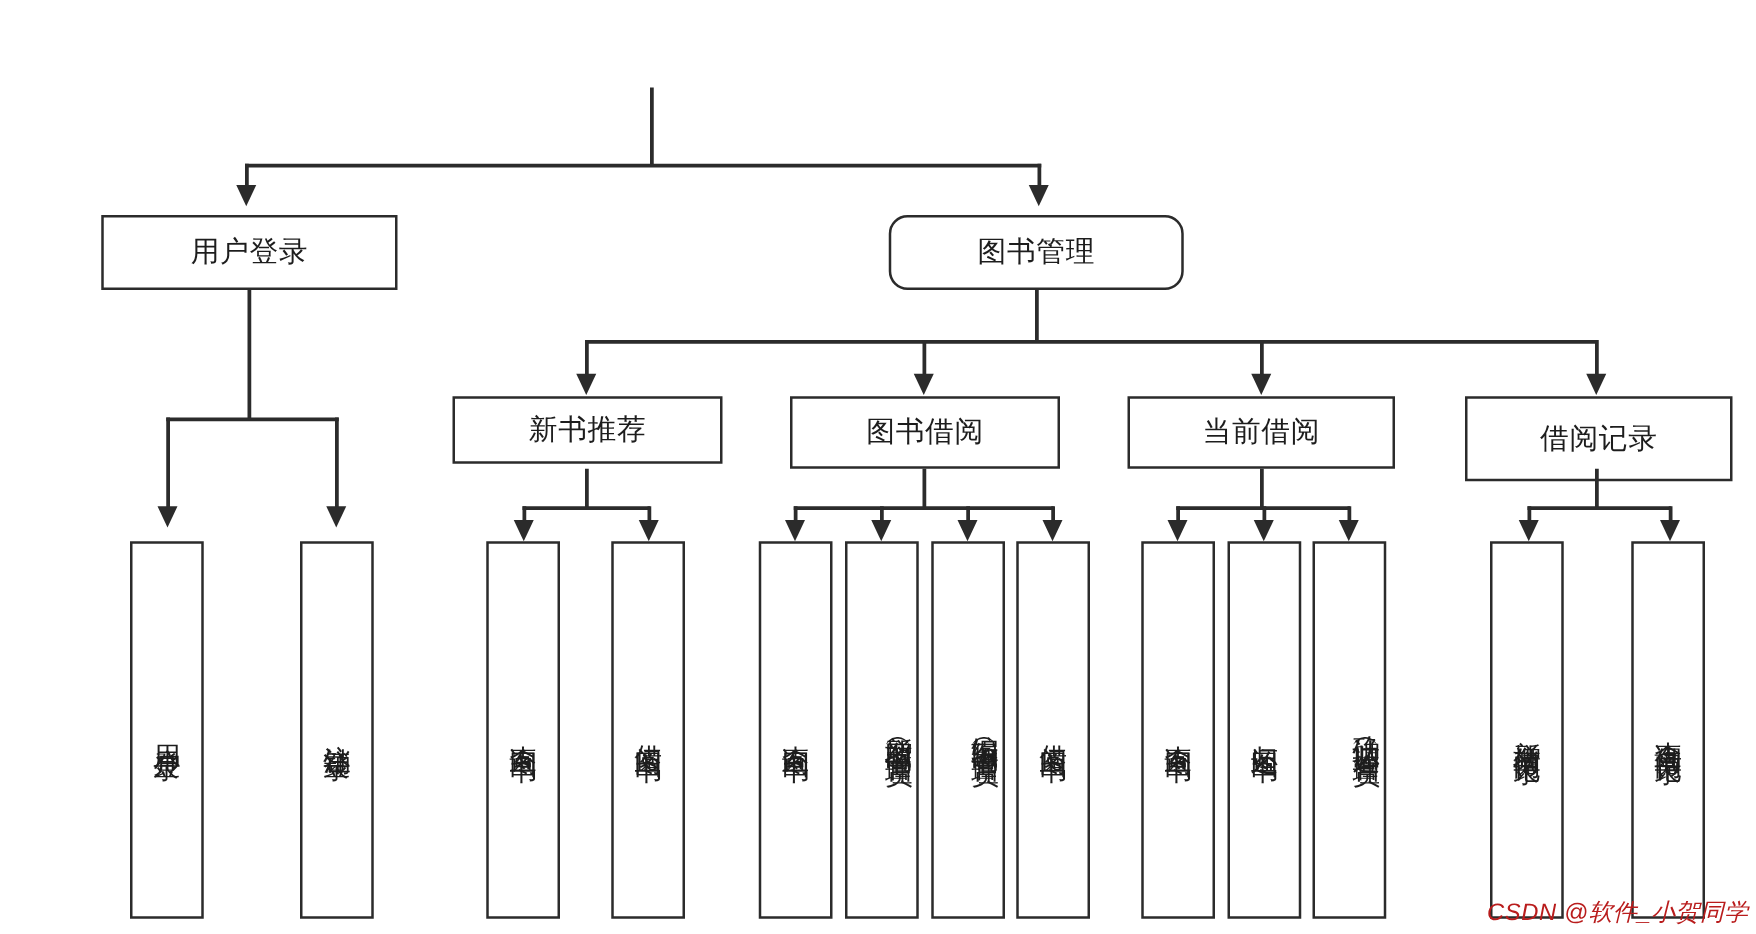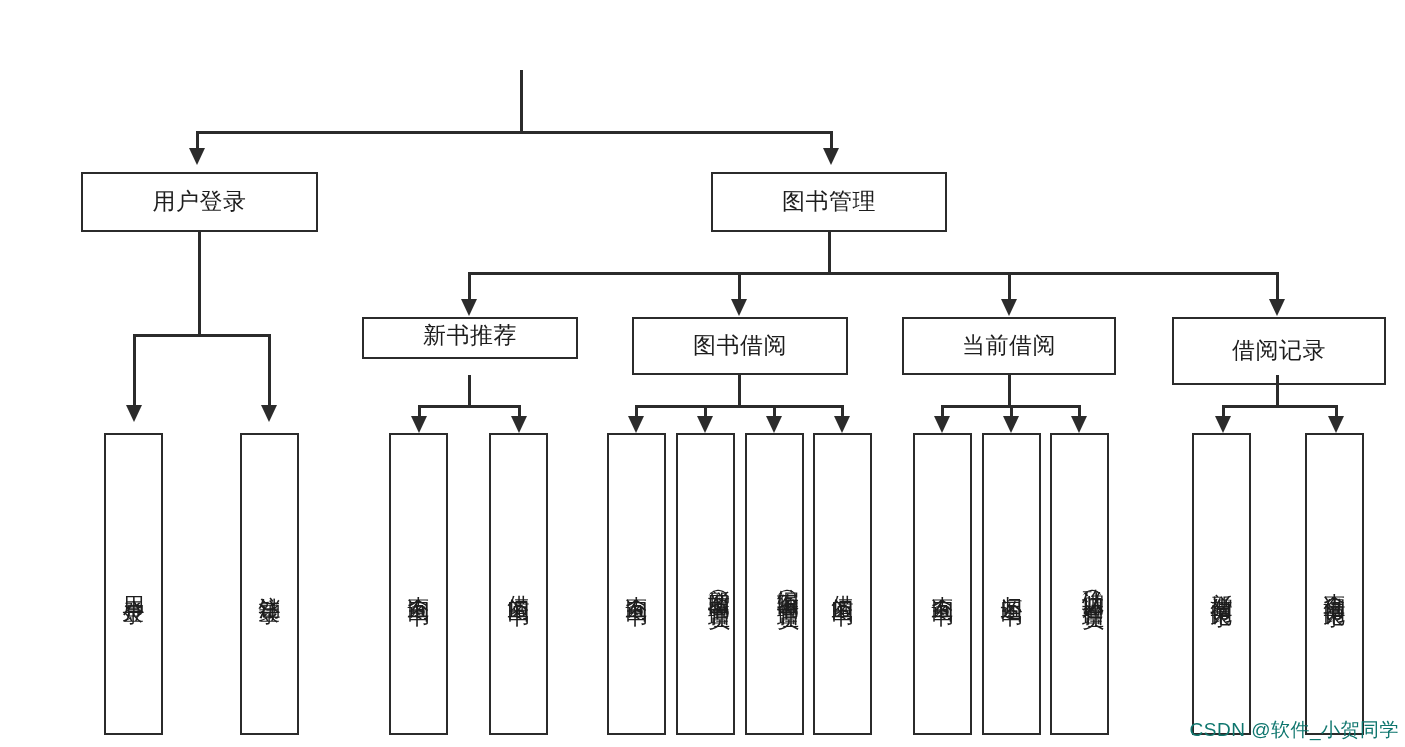--- a/index.html
+++ b/index.html
@@ -61,42 +61,43 @@
     border-left:8px solid transparent;
     border-right:8px solid transparent;
     border-top:17px solid #2b2b2b;
   }
   
   #watermark{
     position:absolute;
     right:6px;
     bottom:4px;
     font-size:19px;
-    color:#0f766e;
+    color:#b91c1c;
     white-space:nowrap;
     pointer-events:none;
     letter-spacing:0.5px;
+    font-style:italic;
   }
 </style>
 </head>
 <body>
 
 <div id="canvas">
 
 
   <div class="vline" style="left:520px;top:70px;height:62px;"></div>
   <div class="hline" style="left:196px;top:131px;width:637px;"></div>
   <div class="vline" style="left:196px;top:131px;height:18px;"></div>
   <div class="arrow" style="left:189px;top:148px;"></div>
   <div class="vline" style="left:830px;top:131px;height:18px;"></div>
   <div class="arrow" style="left:823px;top:148px;"></div>
 
   <div class="node h" style="left:81px;top:172px;width:237px;height:60px;">用户登录</div>
 
-  <div class="node h" style="left:711px;top:172px;width:236px;height:60px;">图书管理</div>
+  <div class="node h" style="left:711px;top:172px;width:236px;height:60px;border-radius:15px;">图书管理</div>
 
   <div class="vline" style="left:198px;top:232px;height:104px;"></div>
   <div class="hline" style="left:133px;top:334px;width:138px;"></div>
   <div class="vline" style="left:133px;top:334px;height:72px;"></div>
   <div class="arrow" style="left:126px;top:405px;"></div>
   <div class="vline" style="left:268px;top:334px;height:72px;"></div>
   <div class="arrow" style="left:261px;top:405px;"></div>
 
   <div class="vline" style="left:828px;top:232px;height:42px;"></div>
   <div class="hline" style="left:468px;top:272px;width:810px;"></div>
@@ -106,21 +107,21 @@
 
   <div class="vline" style="left:738px;top:272px;height:28px;"></div>
   <div class="arrow" style="left:731px;top:299px;"></div>
 
   <div class="vline" style="left:1008px;top:272px;height:28px;"></div>
   <div class="arrow" style="left:1001px;top:299px;"></div>
 
   <div class="vline" style="left:1276px;top:272px;height:28px;"></div>
   <div class="arrow" style="left:1269px;top:299px;"></div>
 
-  <div class="node h" style="left:362px;top:317px;width:216px;height:42px;font-family:Liberation Mono, monospace;">新书推荐</div>
+  <div class="node h" style="left:362px;top:317px;width:216px;height:54px;">新书推荐</div>
 
   <div class="node h" style="left:632px;top:317px;width:216px;height:58px;">图书借阅</div>
 
   <div class="node h" style="left:902px;top:317px;width:214px;height:58px;">当前借阅</div>
 
   <div class="node h" style="left:1172px;top:317px;width:214px;height:68px;">借阅记录</div>
 
   <div class="vline" style="left:468px;top:375px;height:32px;"></div>
   <div class="hline" style="left:418px;top:405px;width:102px;"></div>
   <div class="vline" style="left:418px;top:405px;height:12px;"></div>

